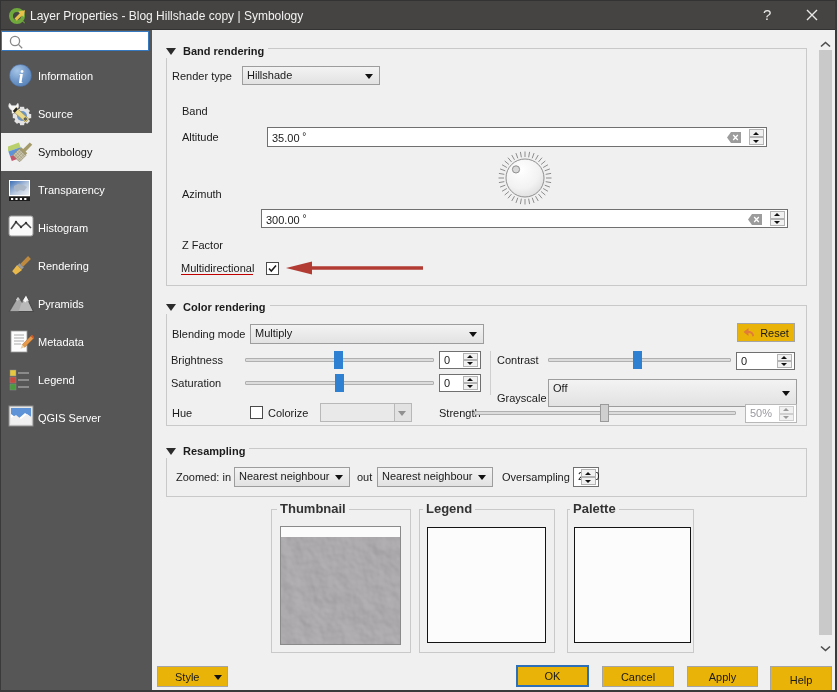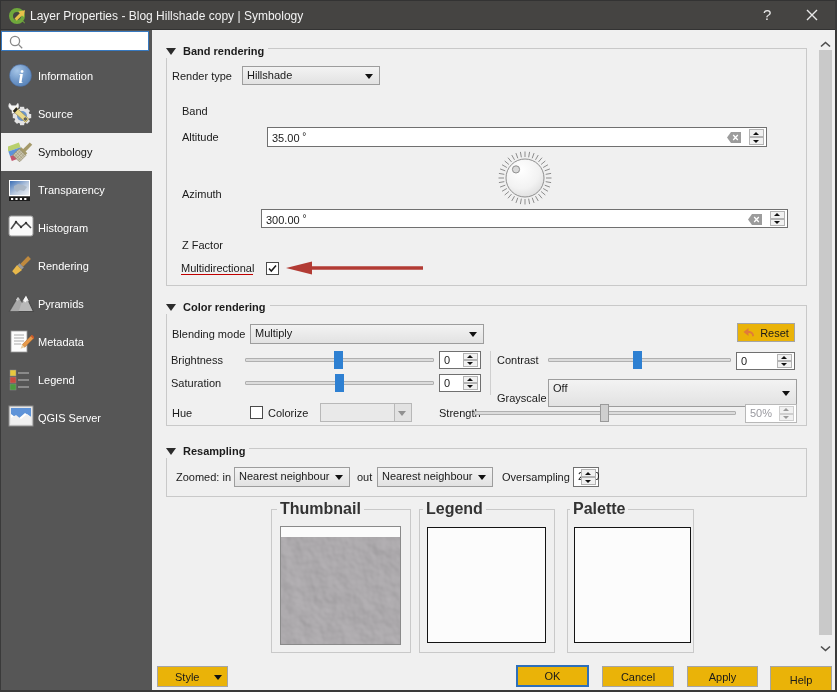--- a/index.html
+++ b/index.html
@@ -17,21 +17,21 @@
 .mi{position:absolute;left:0;width:152px;height:38px;}
 .mi .t{position:absolute;left:38px;top:12px;color:#fff;font-size:11px;line-height:14px;}
 .mi.sel{background:#f0f0f0;}
 .mi.sel .t{font-weight:normal;}
 .mi.sel .t{color:#141414;}
 .mi svg{position:absolute;left:8px;top:6px;}
 
 .gb{position:absolute;border:1px solid #c9c9c9;}
 .gbt{position:absolute;background:#f0f0f0;font-weight:bold;font-size:11px;color:#1c1c1c;line-height:14px;white-space:nowrap;padding:0 4px 0 0;}
 .tri{display:inline-block;width:0;height:0;border-left:5.5px solid transparent;border-right:5.5px solid transparent;border-top:7px solid #2c2c2c;margin-right:7px;}
-.gbt2{position:absolute;background:#f0f0f0;font-weight:bold;font-size:16px;color:#333;line-height:13px;white-space:nowrap;padding:0 3px;}
+.gbt2{position:absolute;background:#f0f0f0;font-weight:bold;font-size:13px;color:#333;line-height:13px;white-space:nowrap;padding:0 3px;}
 
 .combo{position:absolute;background:linear-gradient(#f3f3f3,#e2e2e2);border:1px solid #9d9d9d;font-size:11px;line-height:15px;padding:1px 0 0 4px;white-space:nowrap;}
 .combo .ca{position:absolute;right:6px;top:50%;margin-top:-2px;width:0;height:0;border-left:4.5px solid transparent;border-right:4.5px solid transparent;border-top:5px solid #111;}
 .combo.dis{background:#e9e9e9;border:1px solid #b8b8b8;}
 
 .spin{position:absolute;background:#fff;border:1px solid #707070;font-size:11px;line-height:15px;padding:1px 0 0 4px;white-space:nowrap;}
 .sb{position:absolute;right:1px;top:1px;bottom:1px;width:16px;}
 .sb .u,.sb .d{position:absolute;left:0;width:15px;background:#f1f1f1;border:1px solid #b4b4b4;}
 .sb .u{top:0;height:50%;}
 .sb .d{bottom:0;height:50%;}

